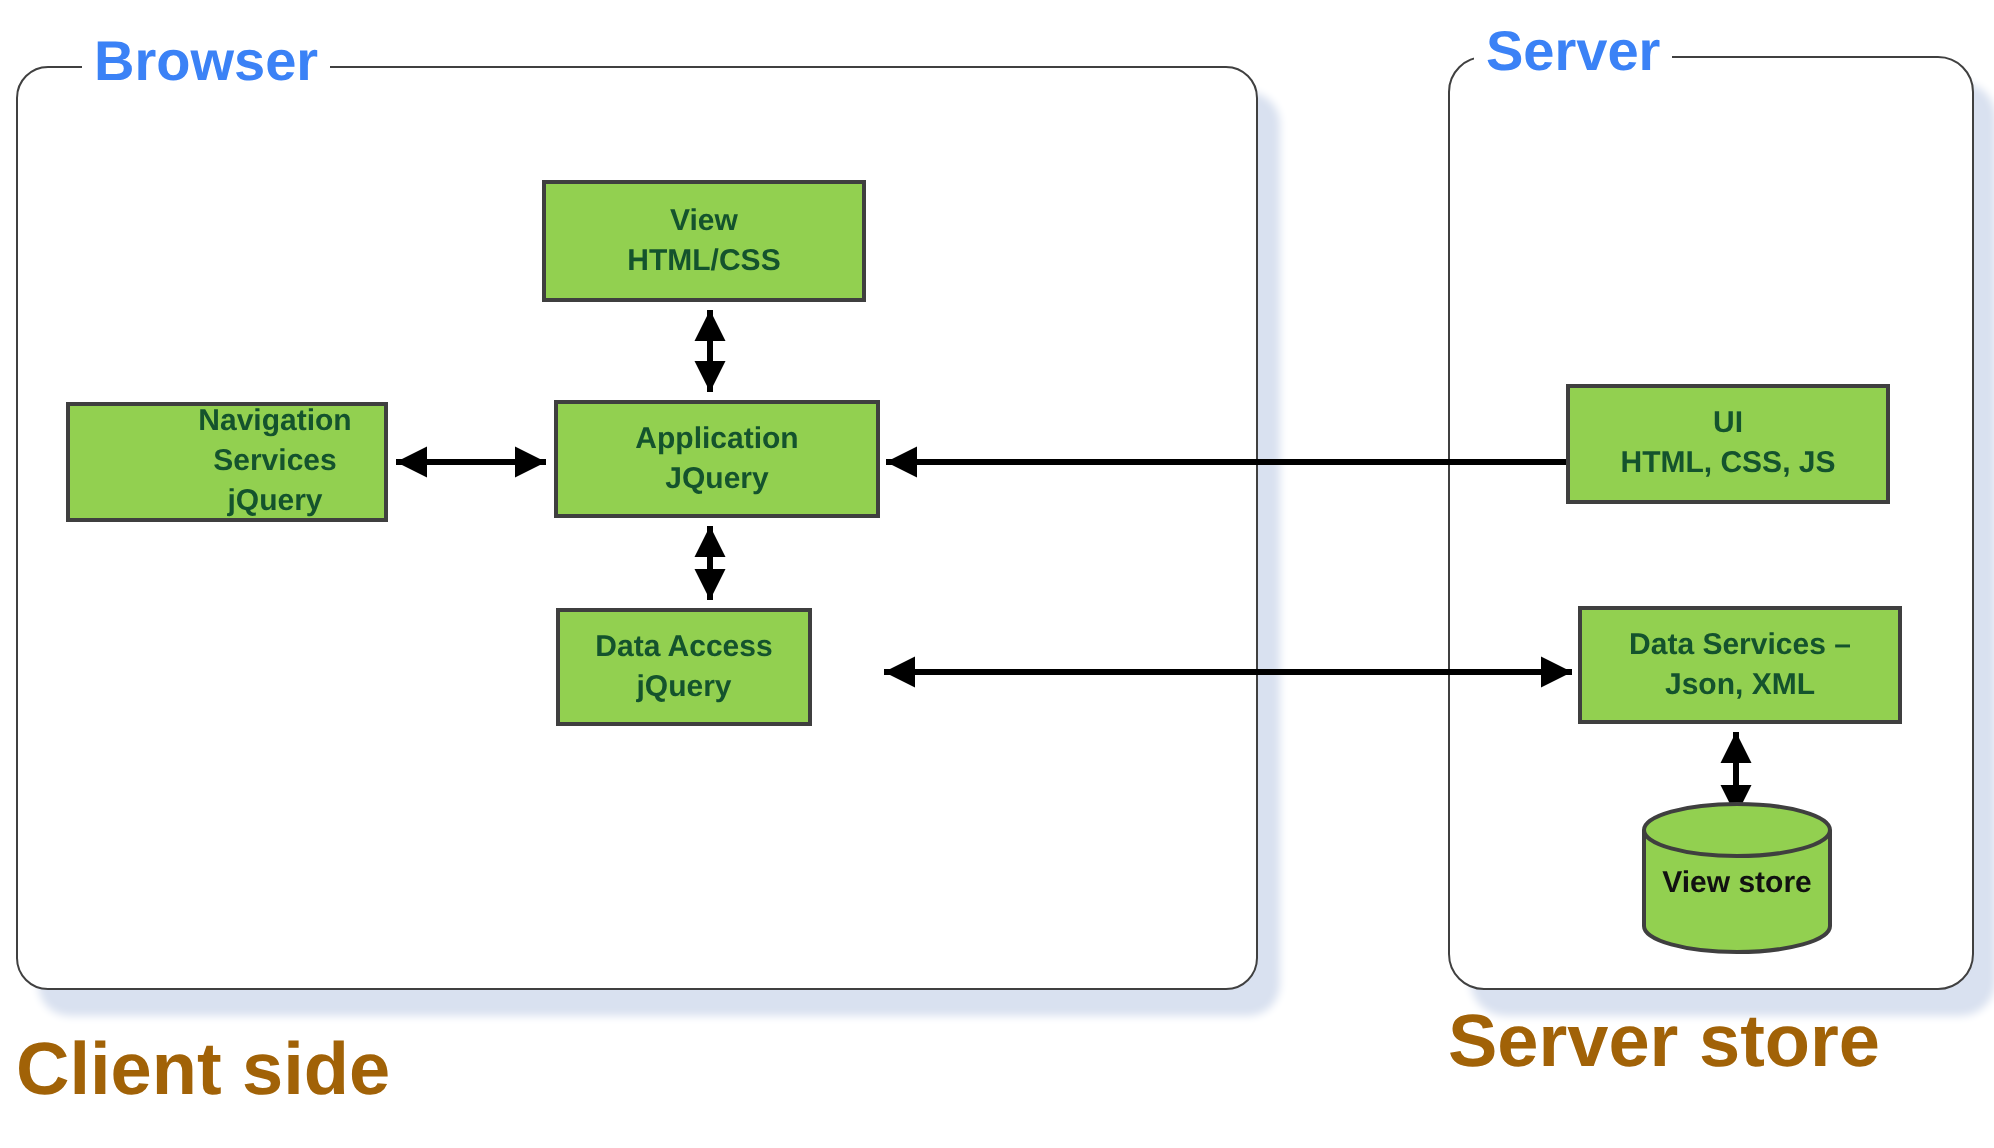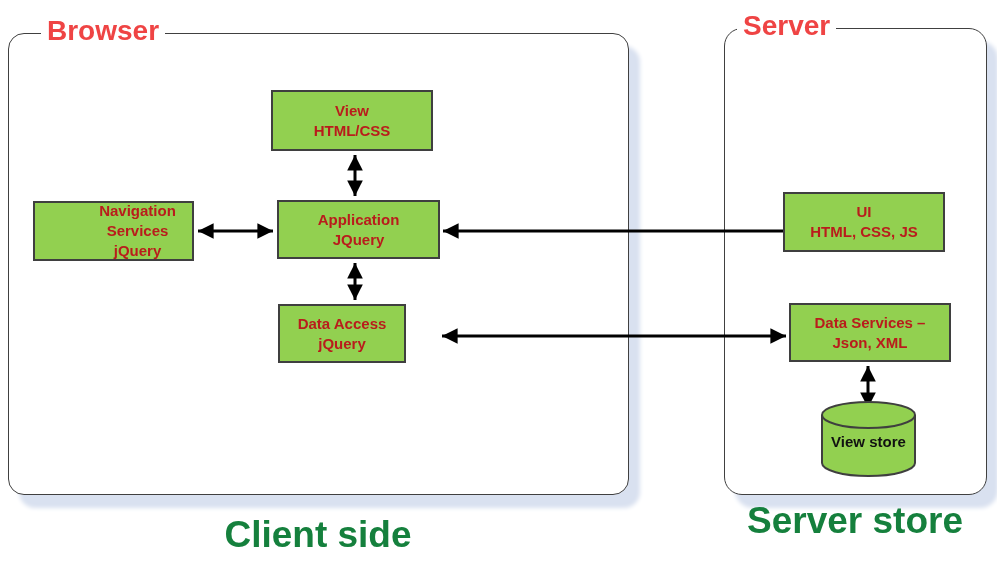--- a/index.html
+++ b/index.html
@@ -24,40 +24,40 @@
   .container.server {
     left: 724px; top: 28px; width: 261px; height: 465px; border-radius: 18px;
   }
   .container-label {
     position: absolute;
     top: -19px;
     background: #ffffff;
     padding: 0 6px;
     font-size: 28px;
     font-weight: bold;
-    color: #ef4444;
+    color: #3b82f6;
     white-space: nowrap;
     z-index: 12;
   }
   .container.browser .container-label { left: 32px; }
   .container.server .container-label { left: 12px; }
 
   .node {
     position: absolute;
     box-sizing: border-box;
     background: #92d050;
     border: 2px solid #3f3f3f;
     display: flex;
     flex-direction: column;
     align-items: center;
     justify-content: center;
     font-size: 15px;
     line-height: 20px;
     font-weight: bold;
-    color: #b91c1c;
+    color: #14532d;
     text-align: center;
     z-index: 10;
   }
   .node.view          { left: 271px; top: 90px;  width: 162px; height: 61px; }
   .node.navigation    { left: 33px;  top: 201px; width: 161px; height: 60px; padding-left: 48px; }
   .node.application   { left: 277px; top: 200px; width: 163px; height: 59px; }
   .node.data-access   { left: 278px; top: 304px; width: 128px; height: 59px; }
   .node.ui            { left: 783px; top: 192px; width: 162px; height: 60px; }
   .node.data-services { left: 789px; top: 303px; width: 162px; height: 59px; }
 
@@ -74,22 +74,22 @@
     text-align: center;
     font-size: 15px;
     font-weight: bold;
     color: #111111;
     z-index: 10;
   }
   .caption {
     position: absolute;
     font-size: 37px;
     font-weight: bold;
-    color: #15803d;
-    text-align: center;
+    color: #a16207;
+    text-align: left;
     z-index: 12;
   }
   .caption.client { left: 8px;   top: 514px; width: 620px; }
   .caption.server-cap { left: 724px; top: 500px; width: 262px; }
 </style>
 </head>
 <body>
 
 <div class="canvas">
 

